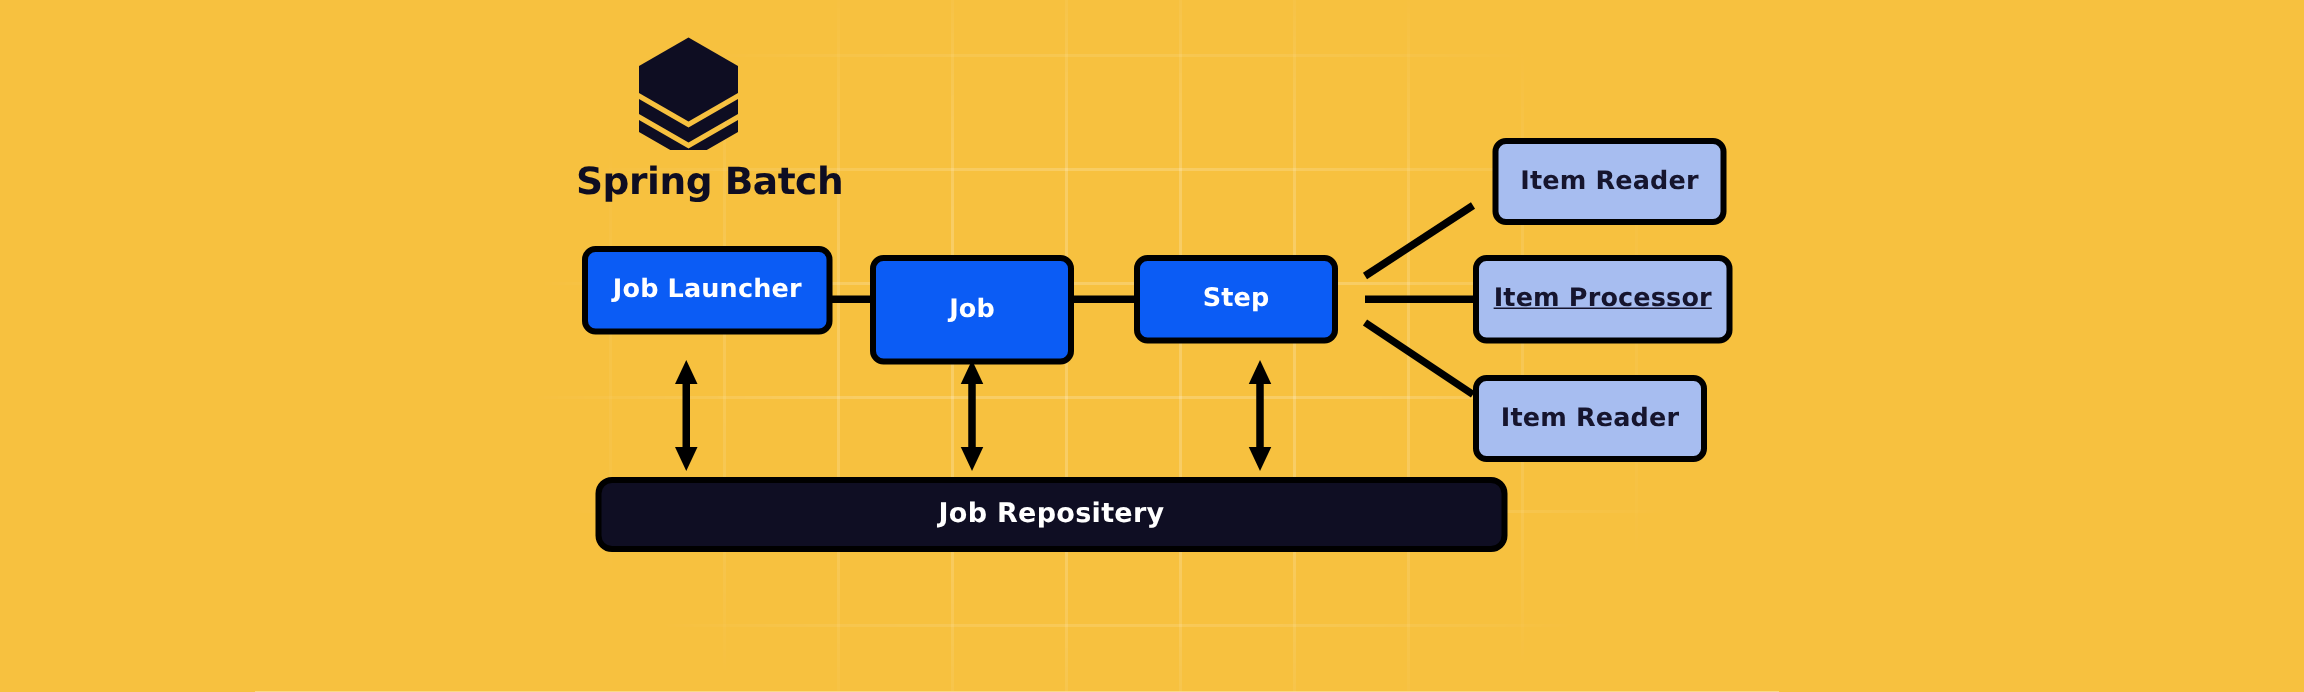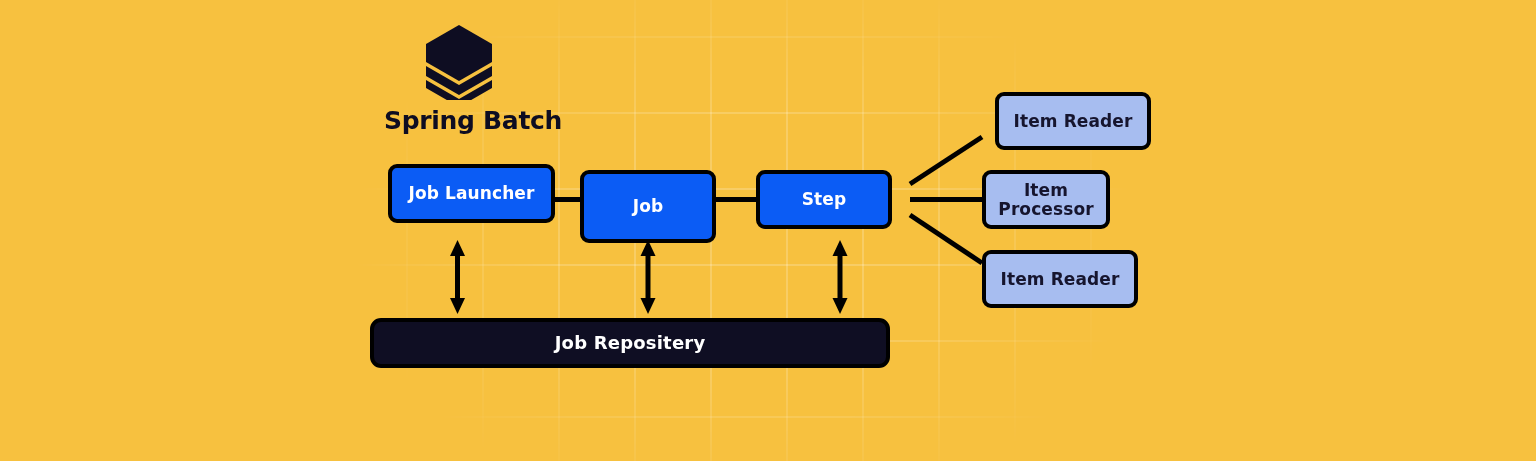--- a/index.html
+++ b/index.html
@@ -94,24 +94,24 @@
     border-radius: 11px;
     letter-spacing: 0.2px;
   }
 
   
   #node-job-launcher { left: 388px; top: 164px; width: 167px; height: 59px; }
   #node-job          { left: 580px; top: 170px; width: 136px; height: 73px; }
   #node-step         { left: 756px; top: 170px; width: 136px; height: 59px; }
 
   #node-item-reader    { left: 982px; top: 92px;  width: 156px; height: 58px; margin-left: 13px; }
-  #node-item-processor { left: 982px; top: 170px; width: 128px; height: 59px; }
+  #node-item-processor { left: 982px; top: 170px; width: 173px; height: 59px; text-decoration: underline; }
   #node-item-writer    { left: 982px; top: 250px; width: 156px; height: 58px; }
 
-  #node-job-repository { left: 370px; top: 318px; width: 520px; height: 50px; }
+  #node-job-repository { left: 397px; top: 318px; width: 608px; height: 50px; }
 
   
   #links {
     position: absolute;
     left: 0;
     top: 0;
     width: 1536px;
     height: 461px;
     pointer-events: none;
   }

